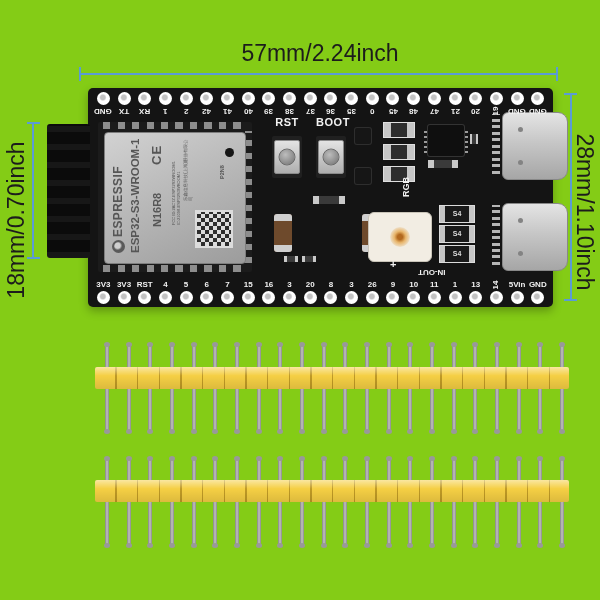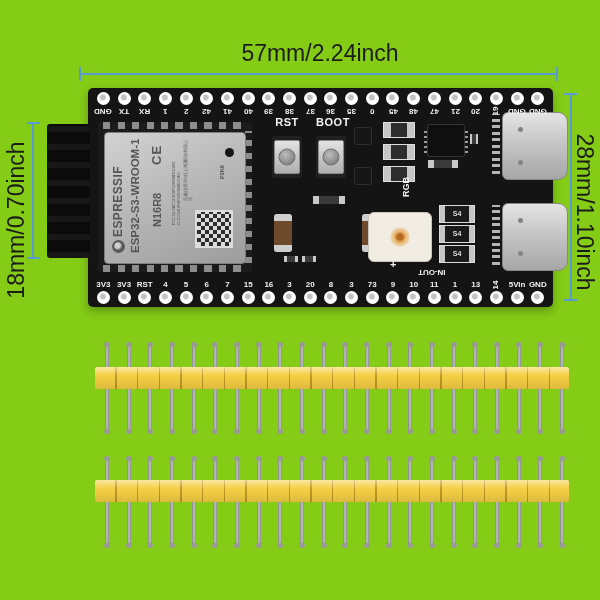--- a/index.html
+++ b/index.html
@@ -342,21 +342,21 @@
         </div>
         <div class="pin-col">
           <div class="pin-label">8</div>
           <div class="hole"></div>
         </div>
         <div class="pin-col">
           <div class="pin-label">3</div>
           <div class="hole"></div>
         </div>
         <div class="pin-col">
-          <div class="pin-label">73</div>
+          <div class="pin-label">26</div>
           <div class="hole"></div>
         </div>
         <div class="pin-col">
           <div class="pin-label">9</div>
           <div class="hole"></div>
         </div>
         <div class="pin-col">
           <div class="pin-label">10</div>
           <div class="hole"></div>
         </div>

